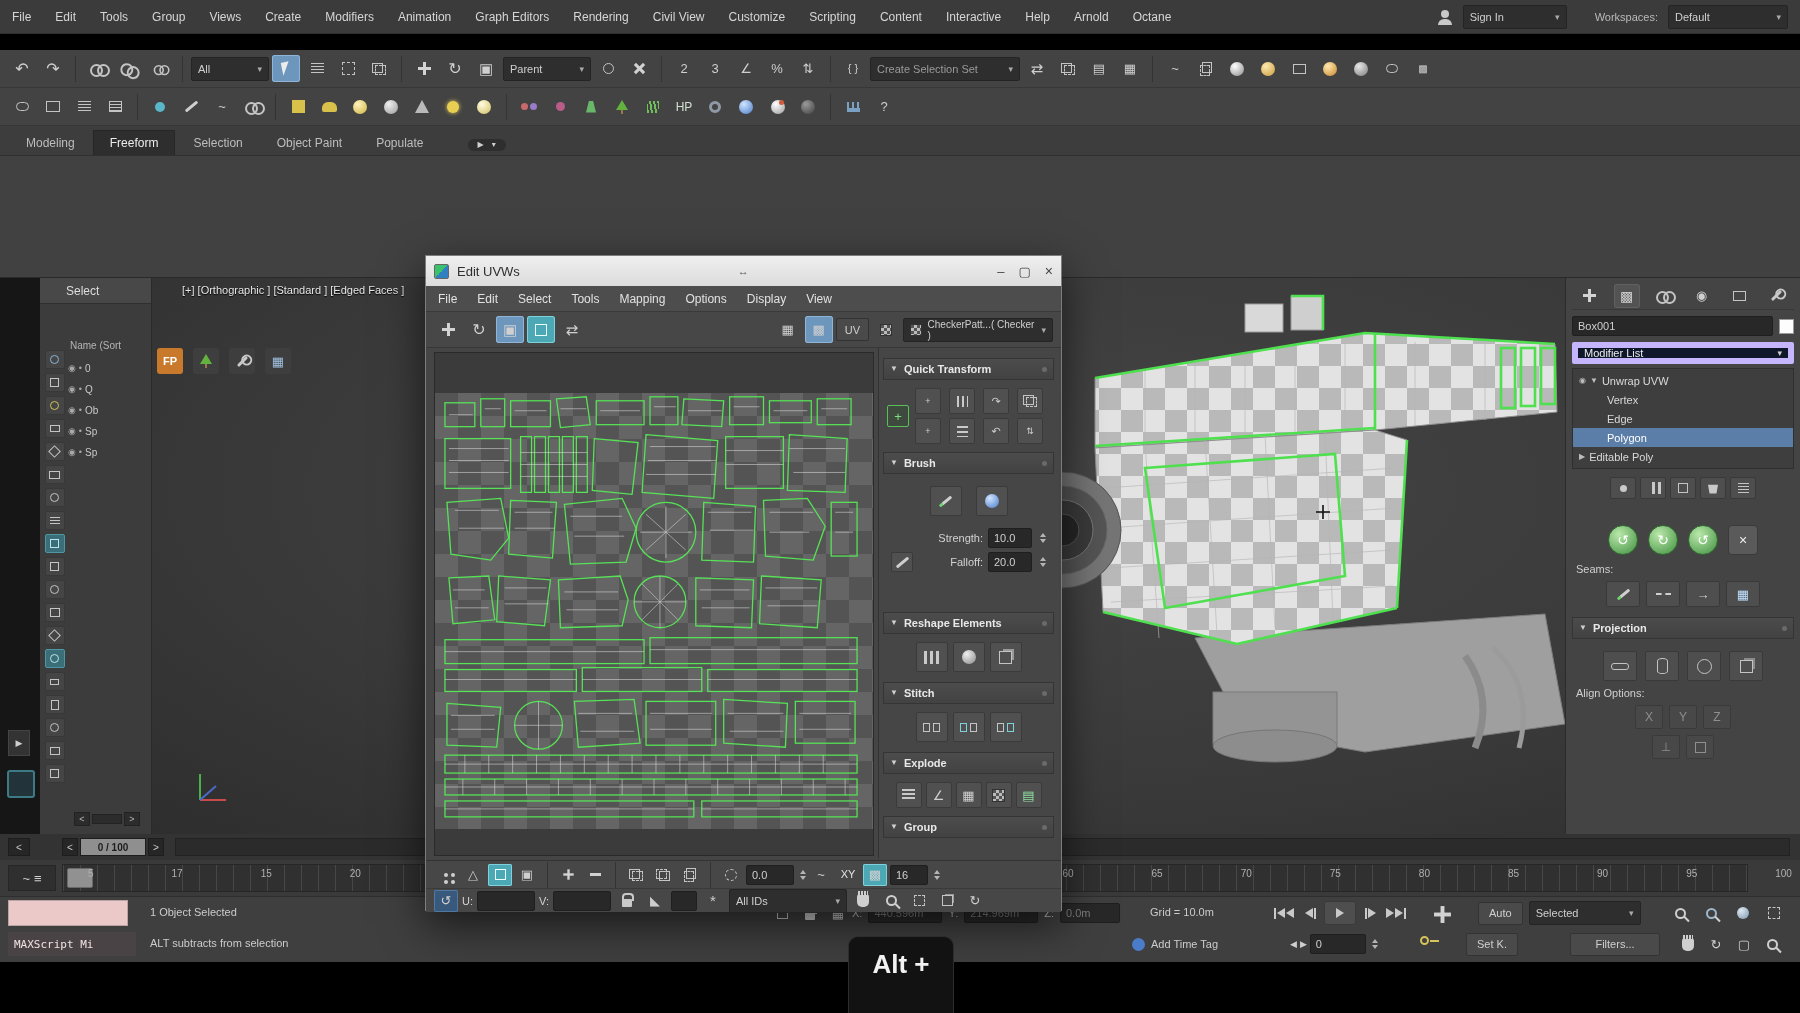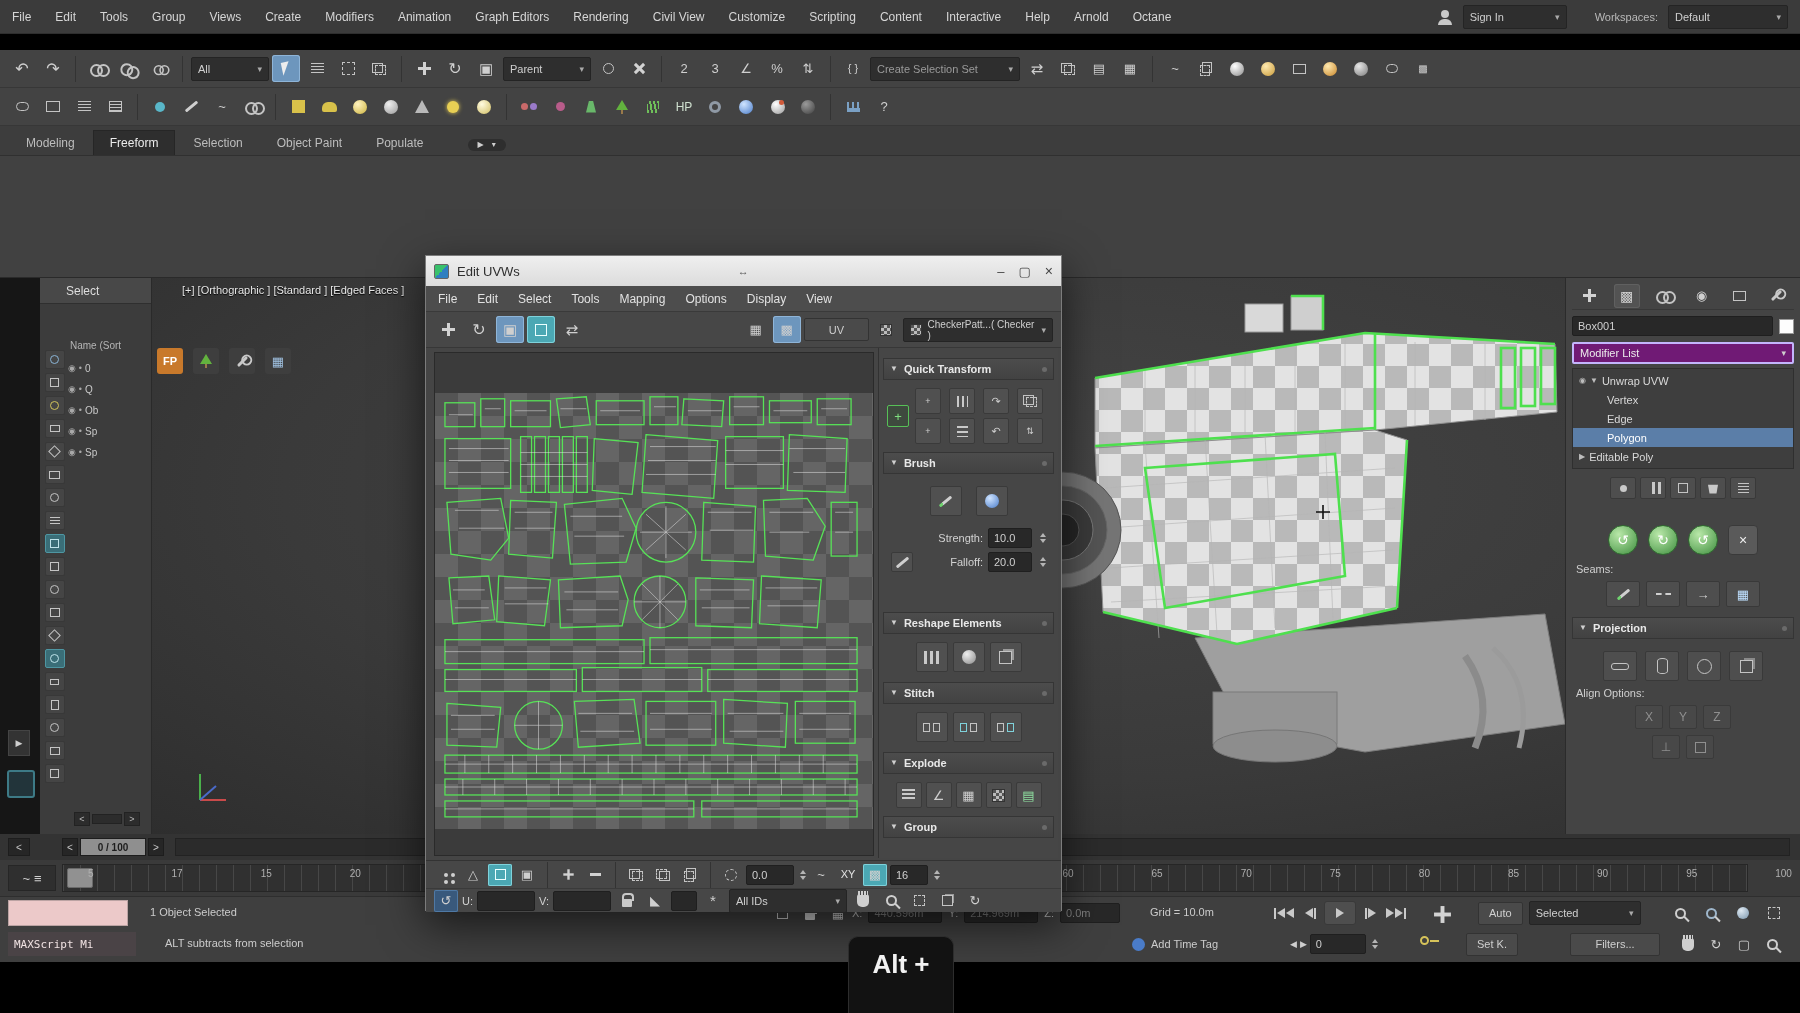--- a/index.html
+++ b/index.html
@@ -95,21 +95,21 @@
 .fpbtn.fp{background:#c8792b;color:#fff;font-weight:bold;font-size:11px}
 .axis{position:absolute;left:40px;bottom:26px}
 
 .cmdpanel{position:absolute;right:0;top:0;width:235px;height:556px;background:#444;border-left:1px solid #2b2b2b;padding:4px 6px}
 .cp-tabs{display:flex;justify-content:space-between;align-items:center;height:28px;padding:0 4px;border-bottom:1px solid #383838}
 .cp-tab{width:26px;height:24px;display:flex;align-items:center;justify-content:center;border-radius:3px}
 .cp-tab.on{background:#535353;box-shadow:inset 0 0 0 1px #606060}
 .cp-name{display:flex;align-items:center;gap:6px;margin:6px 0}
 .cp-name .fld{flex:1}
 .sw-white{width:15px;height:15px;background:#fdfdfd;border:1px solid #999}
-.modlist{height:22px;background:#701a75;border:2px solid #c4b5fd;border-radius:2px;display:flex;align-items:center;padding:0 6px;color:#ececec;font-size:11px}
+.modlist{height:22px;background:#0f172a;border:6px solid #c4b5fd;border-radius:2px;display:flex;align-items:center;padding:0 6px;color:#ececec;font-size:11px}
 .stack{margin-top:4px;background:#3e3e3e;border:1px solid #2f2f2f;padding:2px 0}
 .srow{display:flex;align-items:center;height:19px;padding-left:6px;gap:4px;color:#d9d9d9;font-size:11px}
 .srow.ind{padding-left:34px}
 .srow.sel{background:#5b7ea8;color:#fff}
 .srow .g{font-size:8px;color:#bdbdbd}
 .cp-btnrow{display:flex;gap:4px;margin:8px 2px;justify-content:center}
 .cp-bb{width:26px;height:22px;background:#4e4e4e;border:1px solid #393939;border-radius:2px;display:flex;align-items:center;justify-content:center}
 .peelrow{display:flex;gap:10px;justify-content:center;margin:26px 0 8px}
 .peel{width:30px;height:30px;border-radius:50%;background:radial-gradient(circle at 35% 30%,#b9e8a9,#3f8f3f);display:flex;align-items:center;justify-content:center;color:#fff;font-size:14px;border:1px solid #2f6b2f}
 .peel.x{border-radius:4px;background:#5a5a5a;border-color:#3a3a3a;color:#eee}
@@ -800,21 +800,21 @@
           <i class="mk sph" style="width:12px;height:12px;background:radial-gradient(circle at 35% 30%,#dfe9f2,#7a96ad)"></i>
         </span>
       <span class="zoomer">
           <i class="mk i-dsq" style="width:12px;height:12px"></i>
         </span>
     </div>
   </div>
 
   <div class="status status2">
     <span class="lstnr">MAXScript Mi</span>
-    <span class="st-text" style="left:165px">ALT subtracts from selection</span>
+    <span class="st-text" style="left:150px">ALT subtracts from selection</span>
     <div class="grp" style="left:1132px;gap:6px">
       <span class="mk c" style="width:13px;height:13px;background:#4a7cc9"></span>
       <span style="color:#cccccc">Add Time Tag</span>
     </div>
     <div class="grp" style="left:1290px;gap:3px">
       <span class="g" style="font-size:9px">◀</span>
       <span class="g" style="font-size:9px">▶</span>
       <span class="fld" style="width:56px">0</span>
       <span class="spin">
           <i class="u"></i>
@@ -872,21 +872,21 @@
         </span>
       <span class="ib g" style="font-size:16px">↻</span>
       <span class="ib act g" style="font-size:15px">▣</span>
       <span class="ib teal">
           <i class="mk b" style="width:12px;height:12px;border-color:#eaffff"></i>
         </span>
       <span class="ib g" style="font-size:15px">⇄</span>
       <span style="flex:1"></span>
       <span class="ib g">▦</span>
       <span class="ib act g">▩</span>
-      <span class="btn" style="padding:0 24px">UV</span>
+      <span class="btn" style="padding:0 8px">UV</span>
       <span class="ib">
           <span class="sw"></span>
         </span>
       <div class="dd" style="width:150px">
         <span class="sw"></span>
         <span style="font-size:10px">CheckerPatt...( Checker )</span>
         <span class="da">▾</span>
       </div>
     </div>
 

